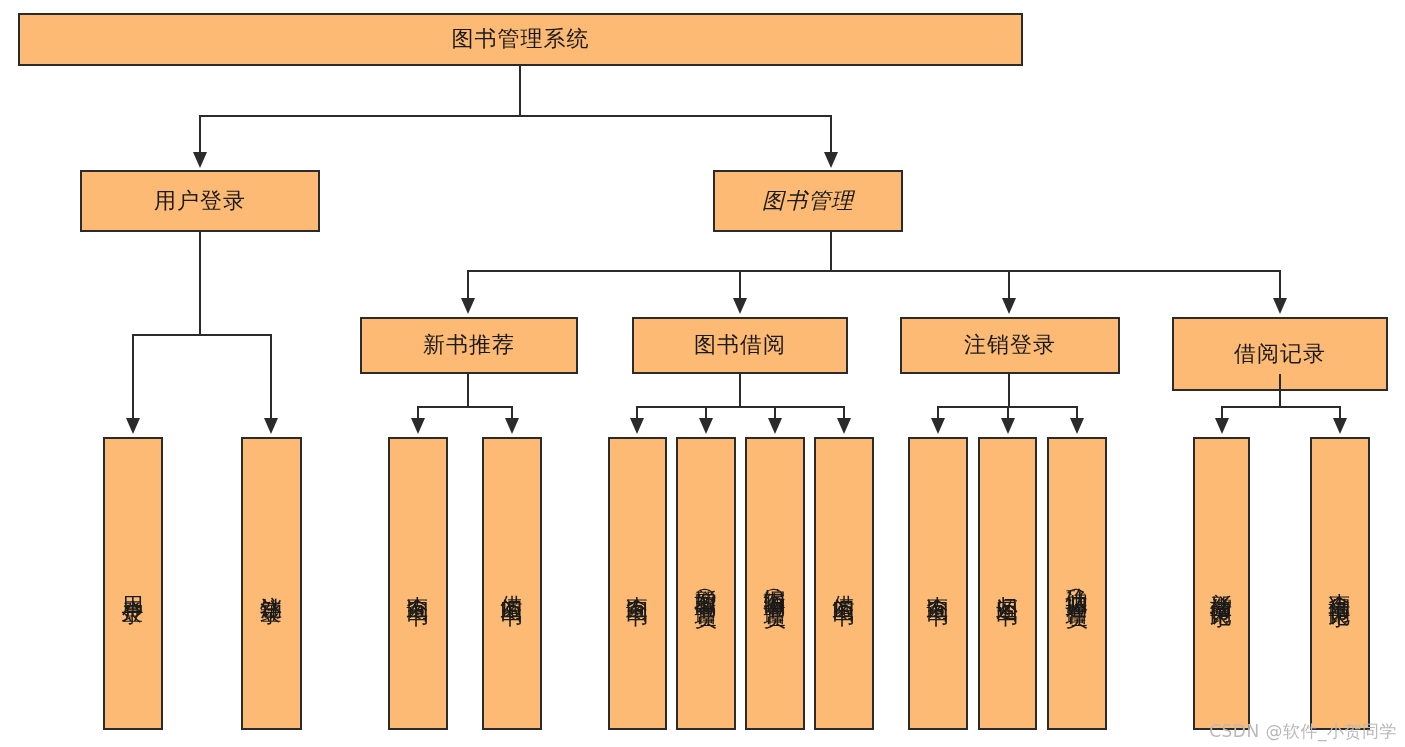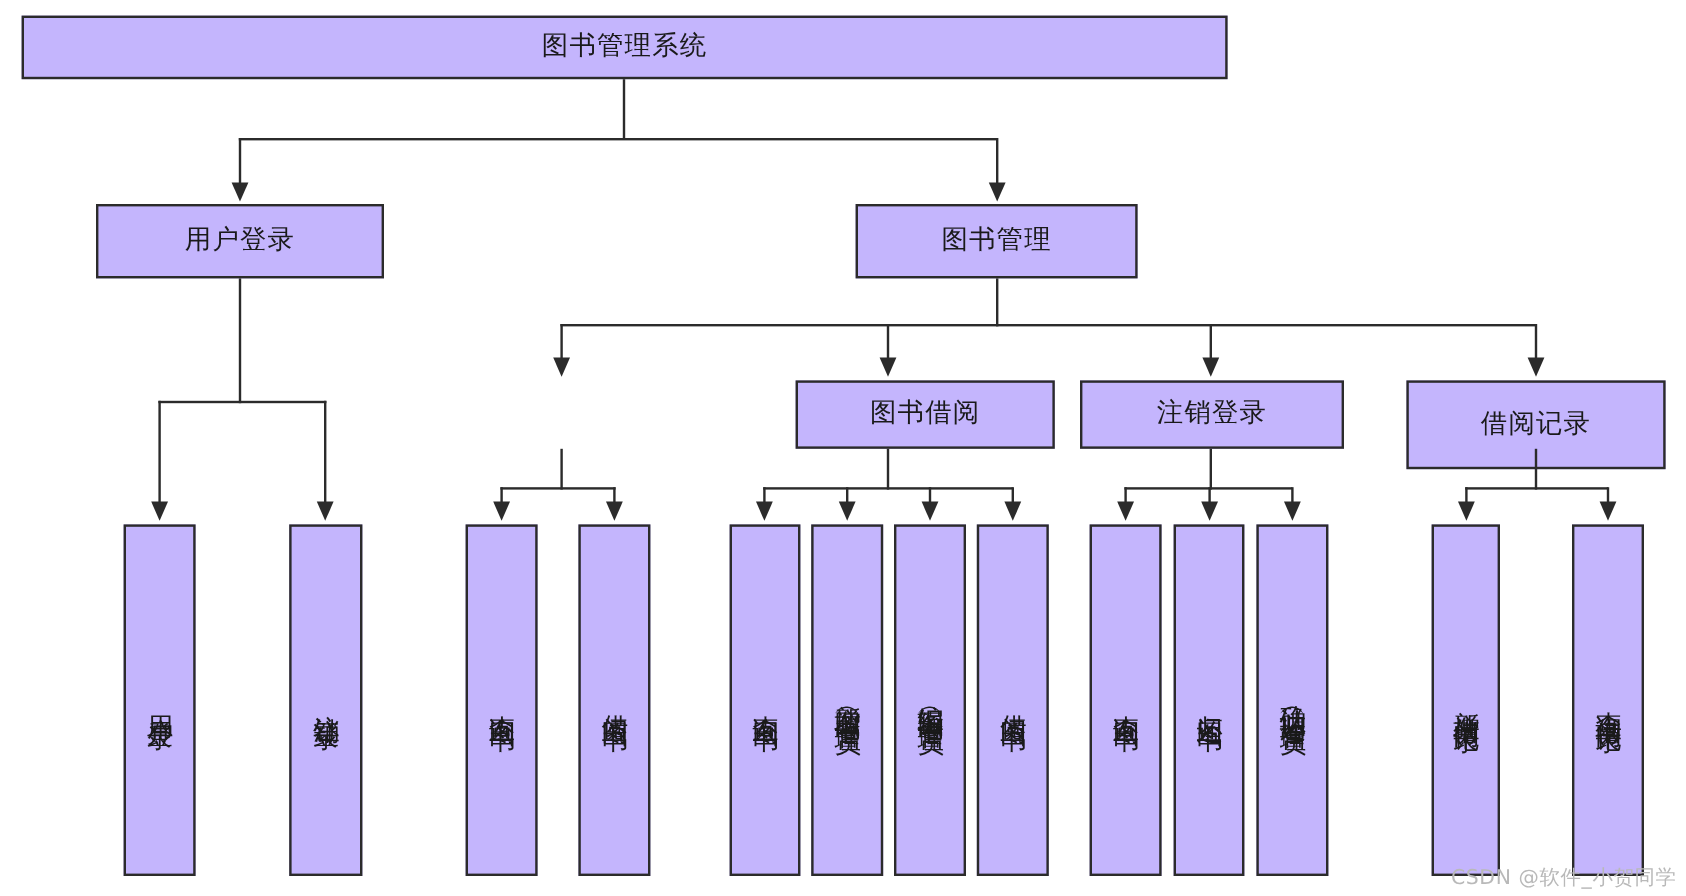--- a/index.html
+++ b/index.html
@@ -14,21 +14,21 @@
     position: relative;
     width: 1405px;
     height: 747px;
     background: #ffffff;
     overflow: hidden;
   }
   .node {
     position: absolute;
     box-sizing: border-box;
     border: 2px solid #2b2b2b;
-    background: #c4b5fd;
+    background: #fdba74;
     display: flex;
     align-items: center;
     justify-content: center;
     color: #1a1a1a;
   }
   .node-h {
     font-size: 22px;
     letter-spacing: 1px;
     line-height: 1.2;
     text-align: center;
@@ -82,21 +82,21 @@
   <div class="edge edge-h" style="left:199px; top:115px; width:632px;"></div>
 
   <div class="edge edge-v" style="left:199px; top:115px; height:40px;"></div>
   <div class="arrow" style="left:193px; top:152px;"></div>
   <div class="edge edge-v" style="left:830px; top:115px; height:40px;"></div>
   <div class="arrow" style="left:824px; top:152px;"></div>
 
   <div class="node node-h" style="left:80px; top:170px; width:240px; height:62px;">
     <span>用户登录</span>
   </div>
-  <div class="node node-h" style="left:713px; top:170px; width:235px; height:62px;">
+  <div class="node node-h" style="left:713px; top:170px; width:190px; height:62px;font-style:italic;">
     <span>图书管理</span>
   </div>
 
   <div class="edge edge-v" style="left:199px; top:232px; height:104px;"></div>
   <div class="edge edge-h" style="left:132px; top:334px; width:140px;"></div>
   <div class="edge edge-v" style="left:132px; top:334px; height:86px;"></div>
   <div class="arrow" style="left:126px; top:418px;"></div>
   <div class="edge edge-v" style="left:270px; top:334px; height:86px;"></div>
   <div class="arrow" style="left:264px; top:418px;"></div>
 
@@ -104,21 +104,24 @@
   <div class="edge edge-h" style="left:467px; top:270px; width:813px;"></div>
   <div class="edge edge-v" style="left:467px; top:270px; height:30px;"></div>
   <div class="arrow" style="left:461px; top:298px;"></div>
   <div class="edge edge-v" style="left:739px; top:270px; height:30px;"></div>
   <div class="arrow" style="left:733px; top:298px;"></div>
   <div class="edge edge-v" style="left:1008px; top:270px; height:30px;"></div>
   <div class="arrow" style="left:1002px; top:298px;"></div>
   <div class="edge edge-v" style="left:1279px; top:270px; height:30px;"></div>
   <div class="arrow" style="left:1273px; top:298px;"></div>
 
-  <div class="node node-h" style="left:663px; top:317px; width:216px; height:57px;">
+  <div class="node node-h" style="left:360px; top:317px; width:218px; height:57px;">
+    <span>新书推荐</span>
+  </div>
+  <div class="node node-h" style="left:632px; top:317px; width:216px; height:57px;">
     <span>图书借阅</span>
   </div>
   <div class="node node-h" style="left:900px; top:317px; width:220px; height:57px;">
     <span>注销登录</span>
   </div>
   <div class="node node-h" style="left:1172px; top:317px; width:216px; height:74px;">
     <span>借阅记录</span>
   </div>
 
   <div class="edge edge-v" style="left:467px; top:374px; height:34px;"></div>

